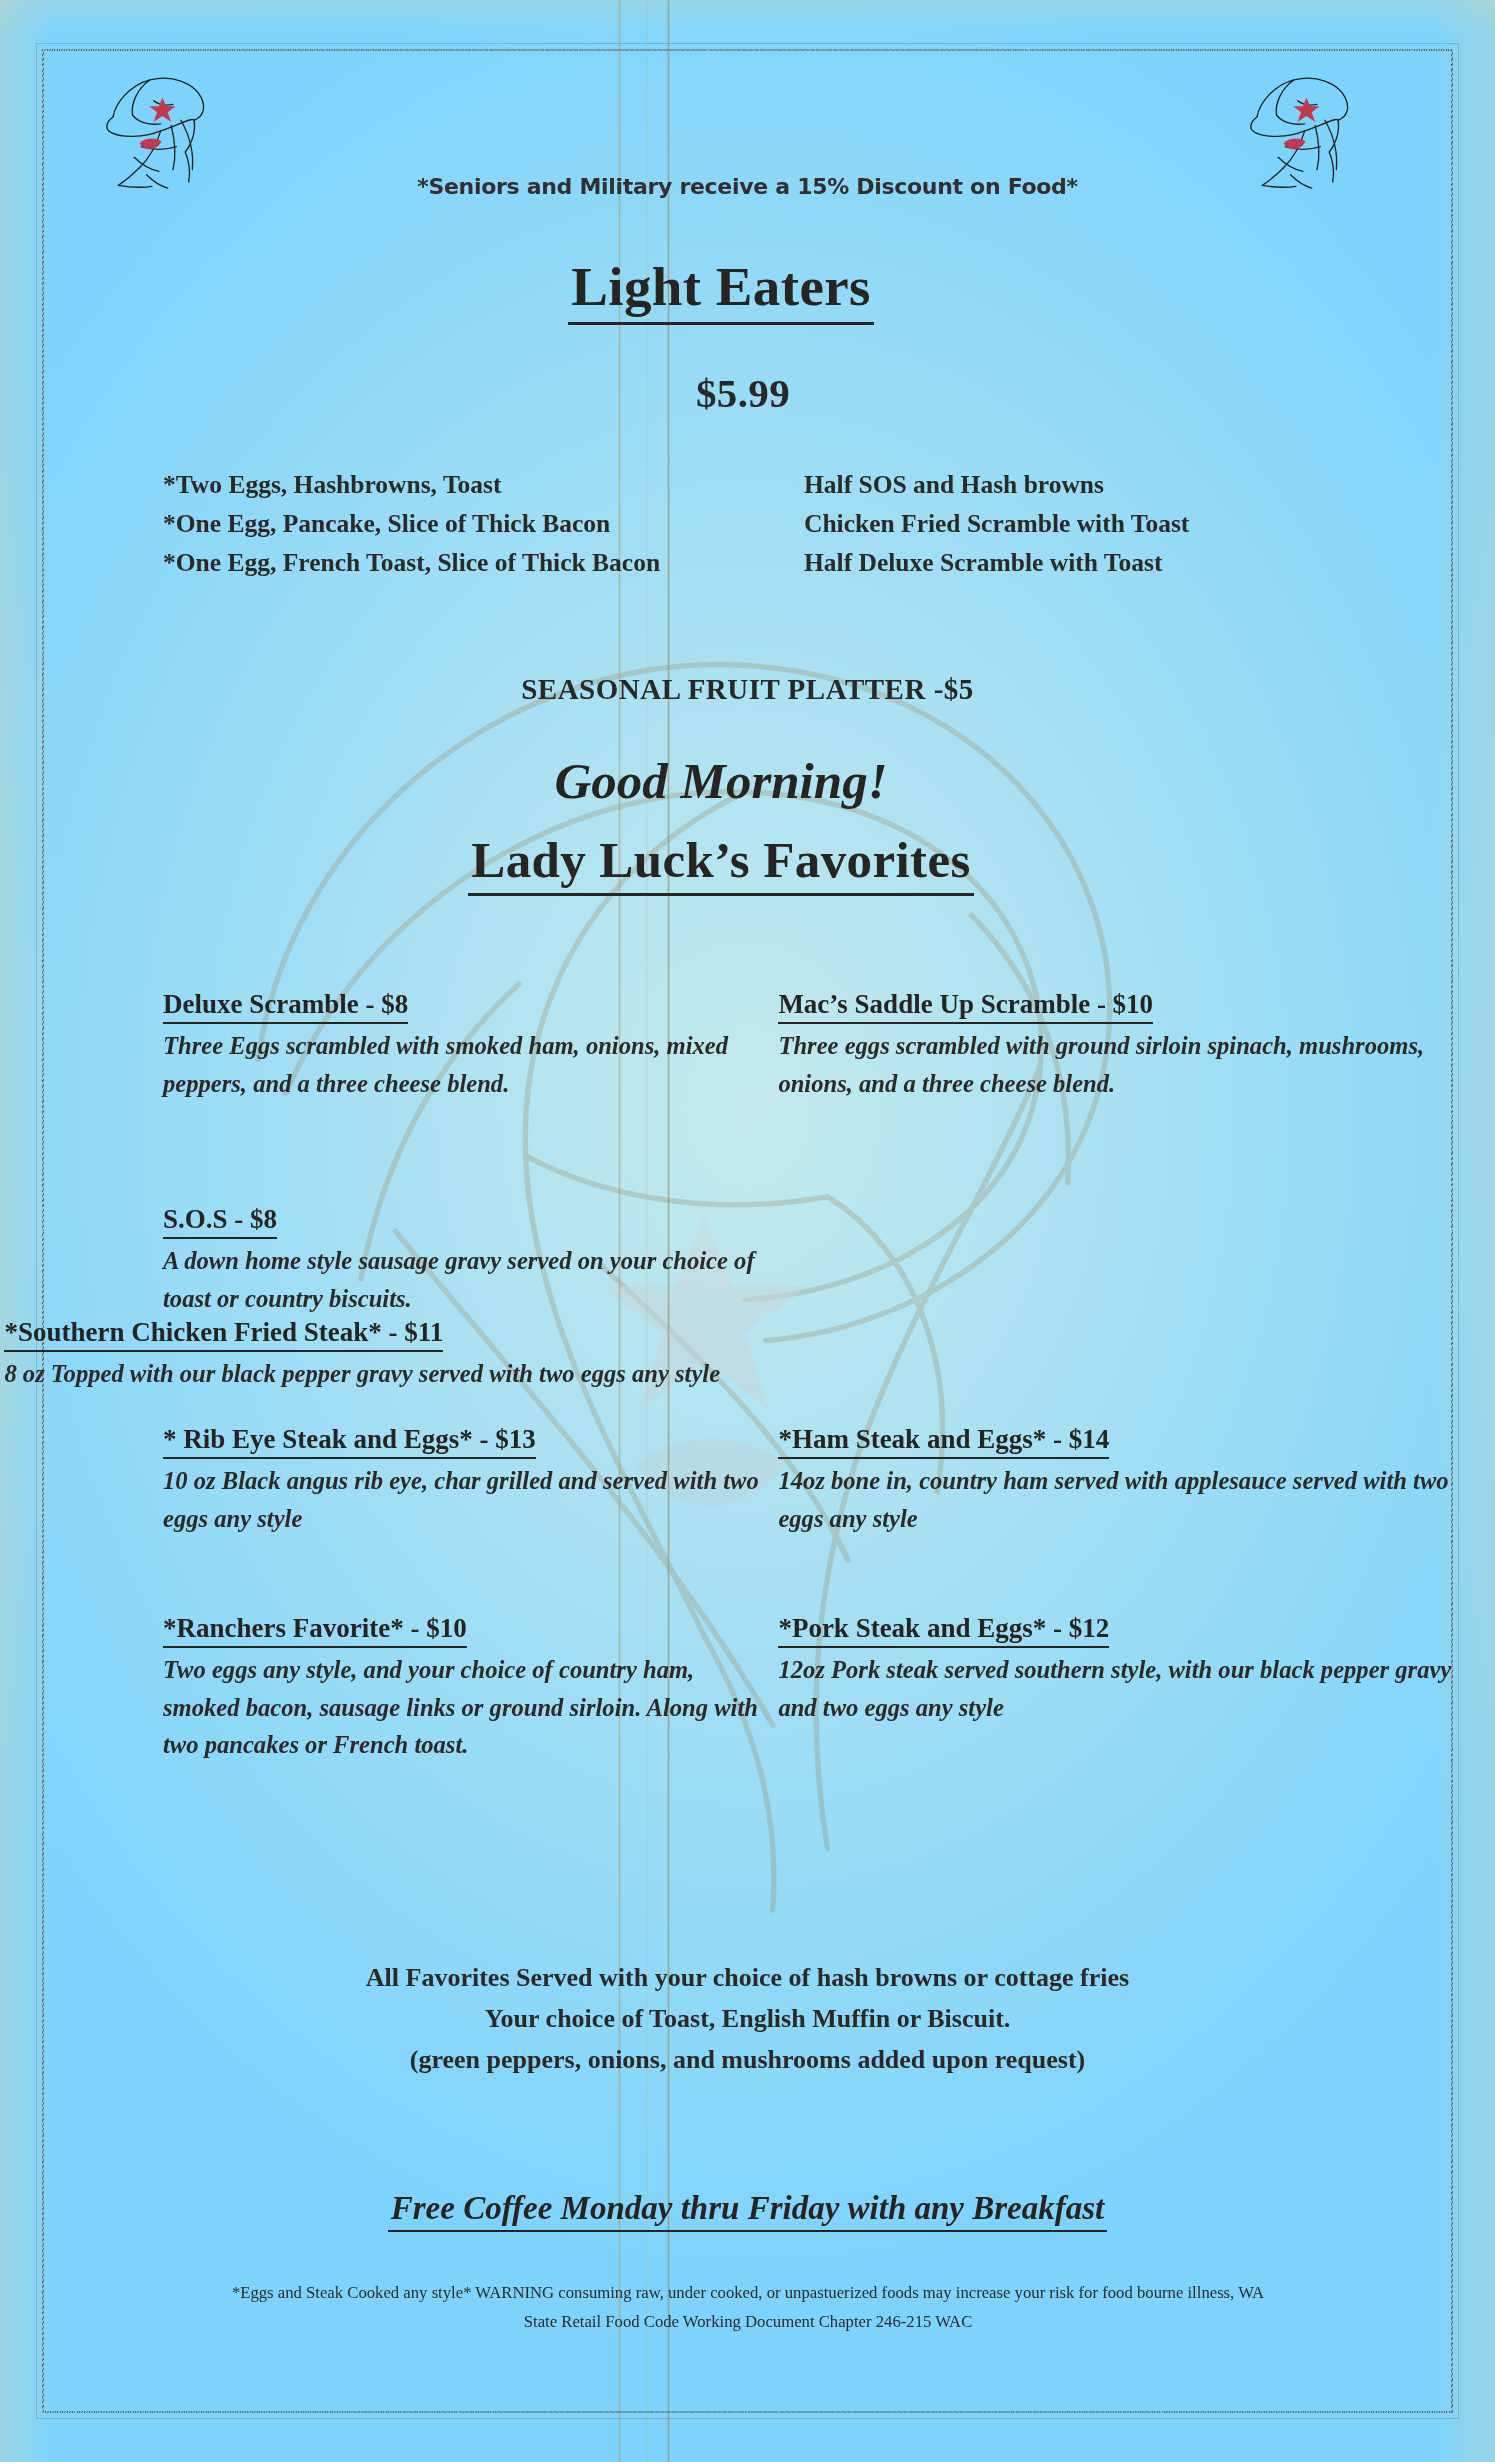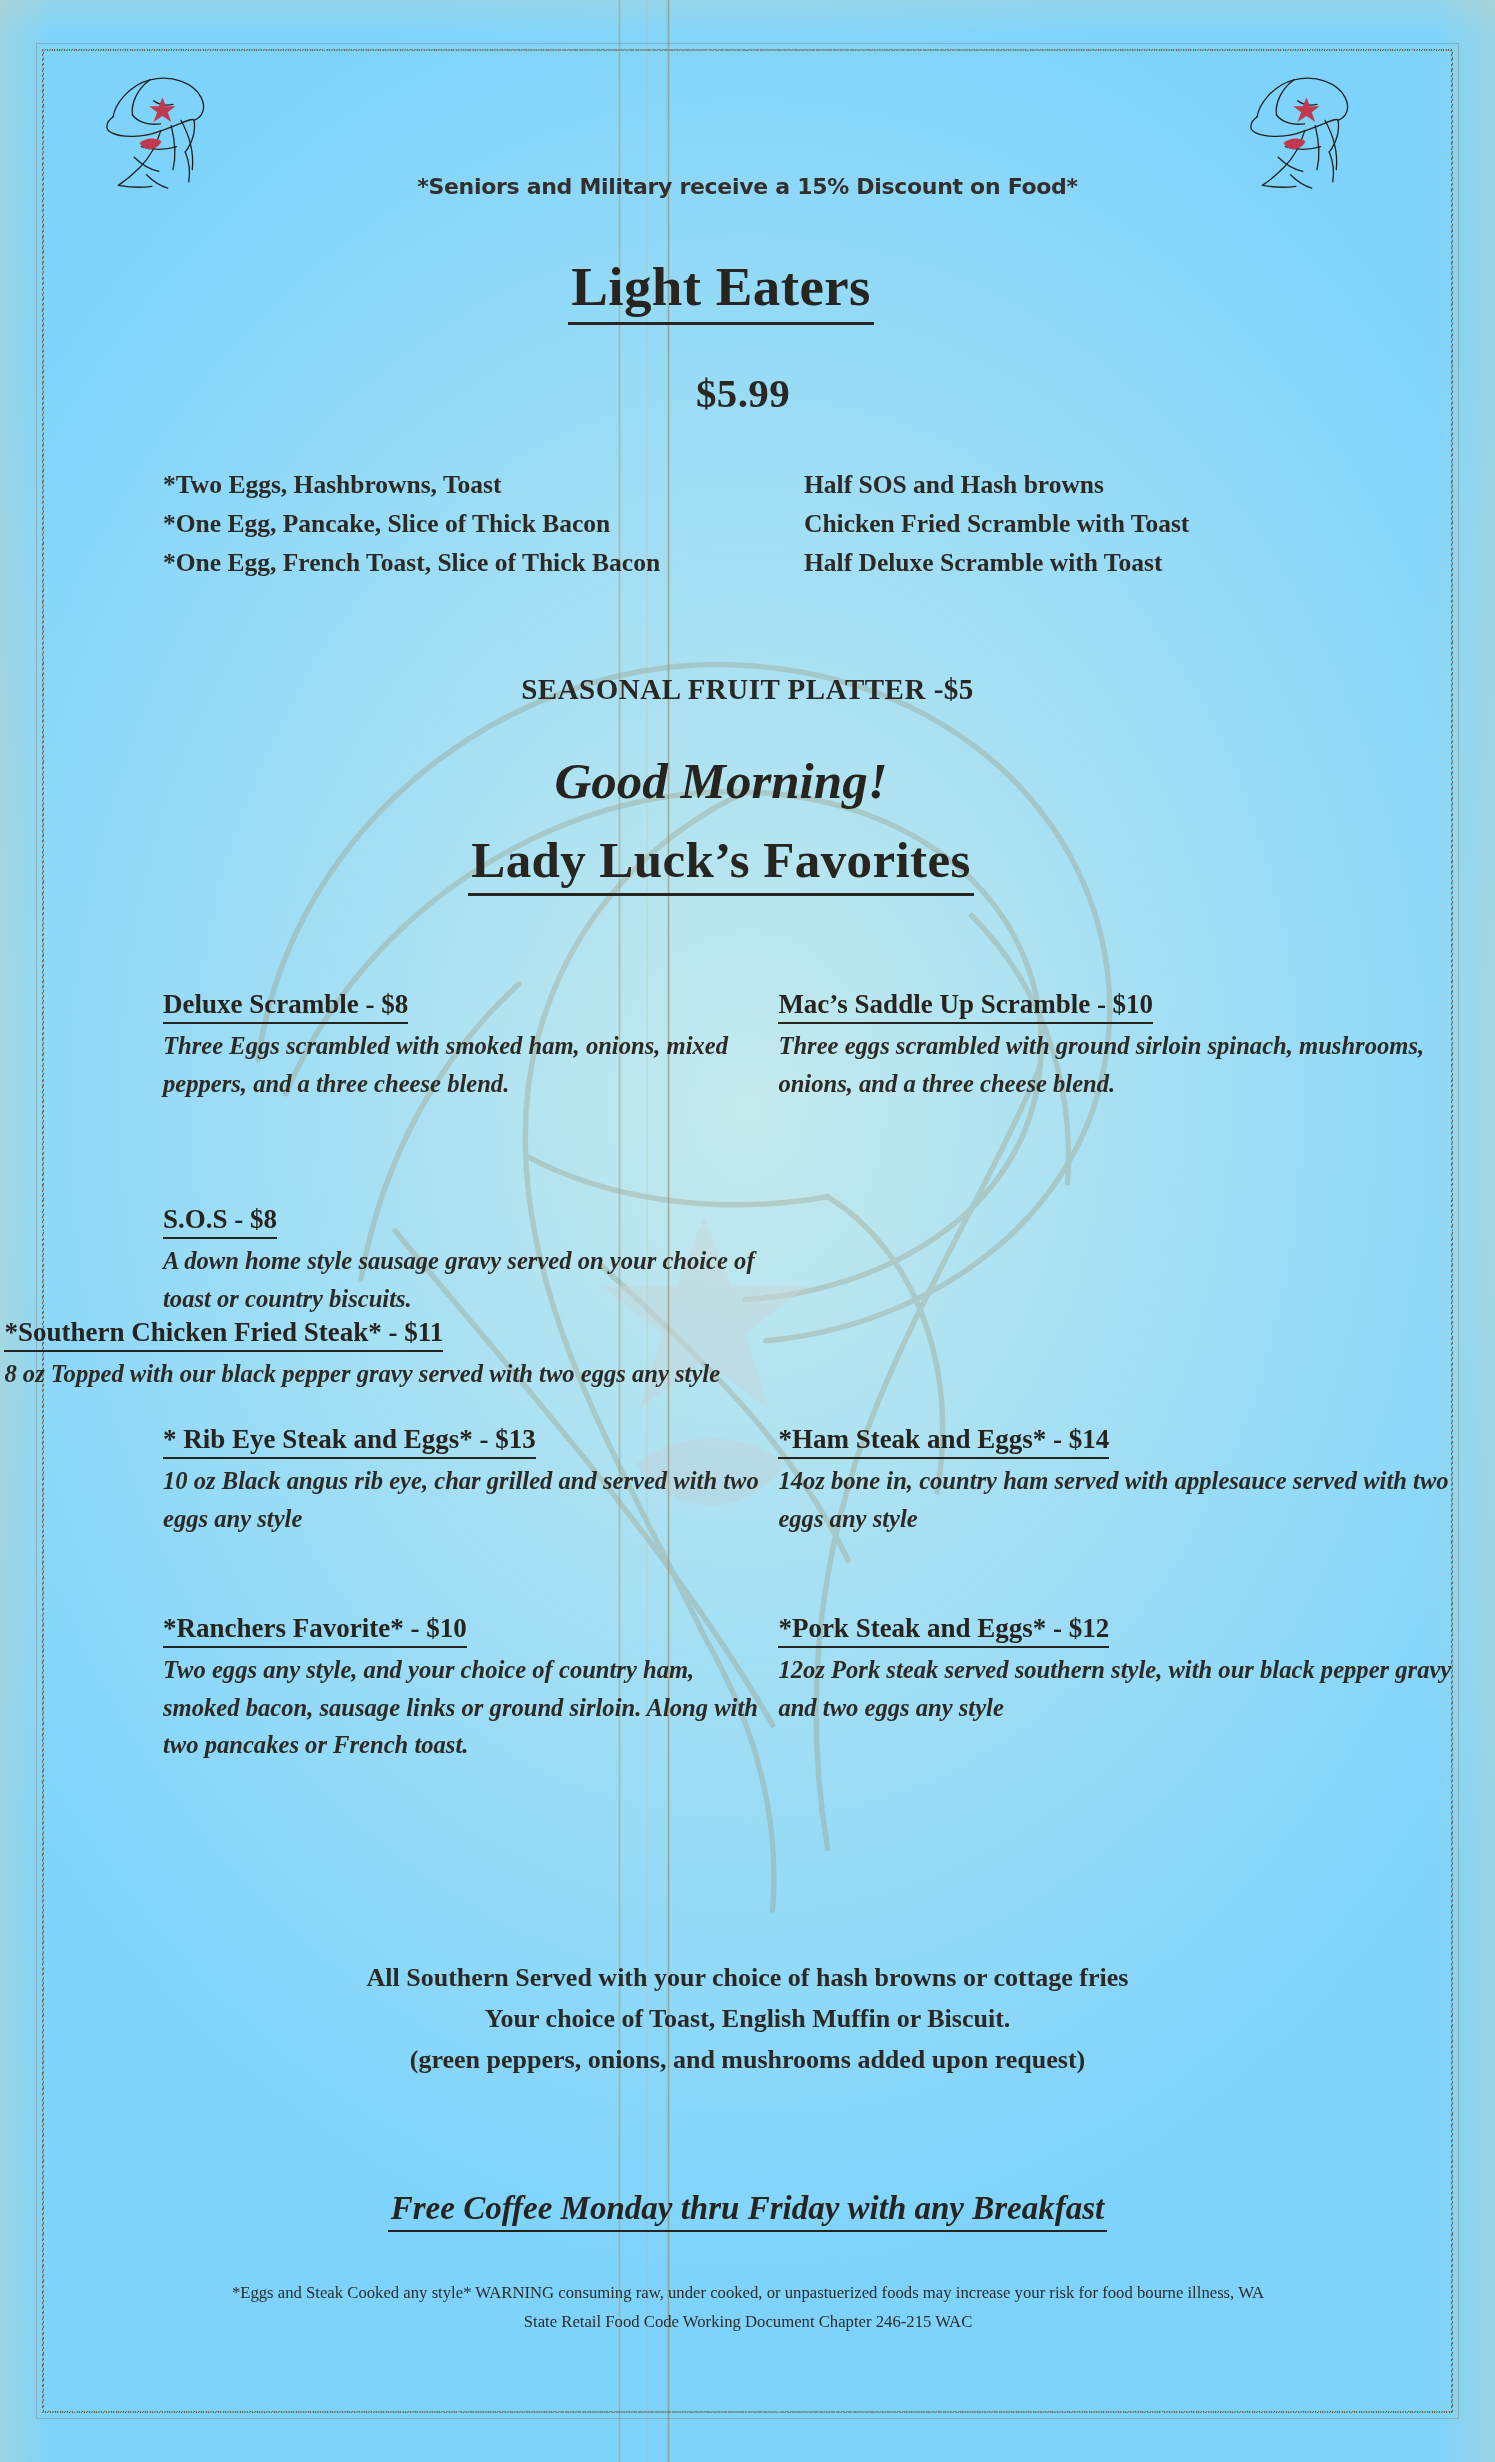--- a/index.html
+++ b/index.html
@@ -383,21 +383,21 @@
         </div>
         <div class="fav-cell r">
           <span class="item-name"><span>*Pork Steak and Eggs* - $12</span></span>
           <span class="item-desc"> 12oz Pork steak served southern style, with  our black pepper gravy and two eggs any style</span>
         </div>
       </div>
 
     </div>
 
     <div class="footer-note center">
-      <div>All Southern Served with your choice of hash browns or cottage fries</div>
+      <div>All Favorites Served with your choice of hash browns or cottage fries</div>
       <div>Your choice of Toast, English Muffin or Biscuit.</div>
       <div>(green peppers, onions, and mushrooms added upon request)</div>
     </div>
 
     <div class="coffee center">
       <span>Free Coffee Monday thru Friday with any Breakfast</span>
     </div>
 
     <div class="warning">
       <span>*Eggs and Steak Cooked any style*  WARNING consuming raw, under cooked, or unpastuerized foods may increase your risk for food bourne illness, WA</span>

